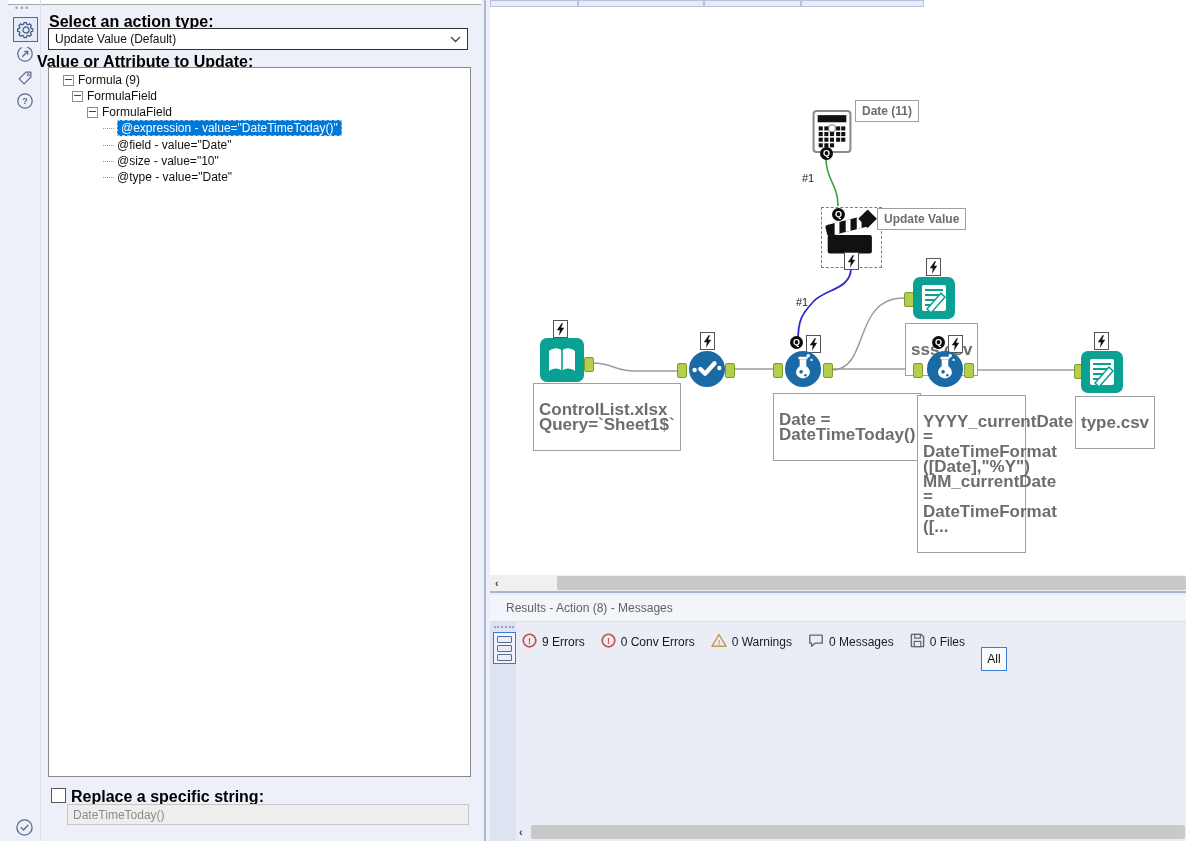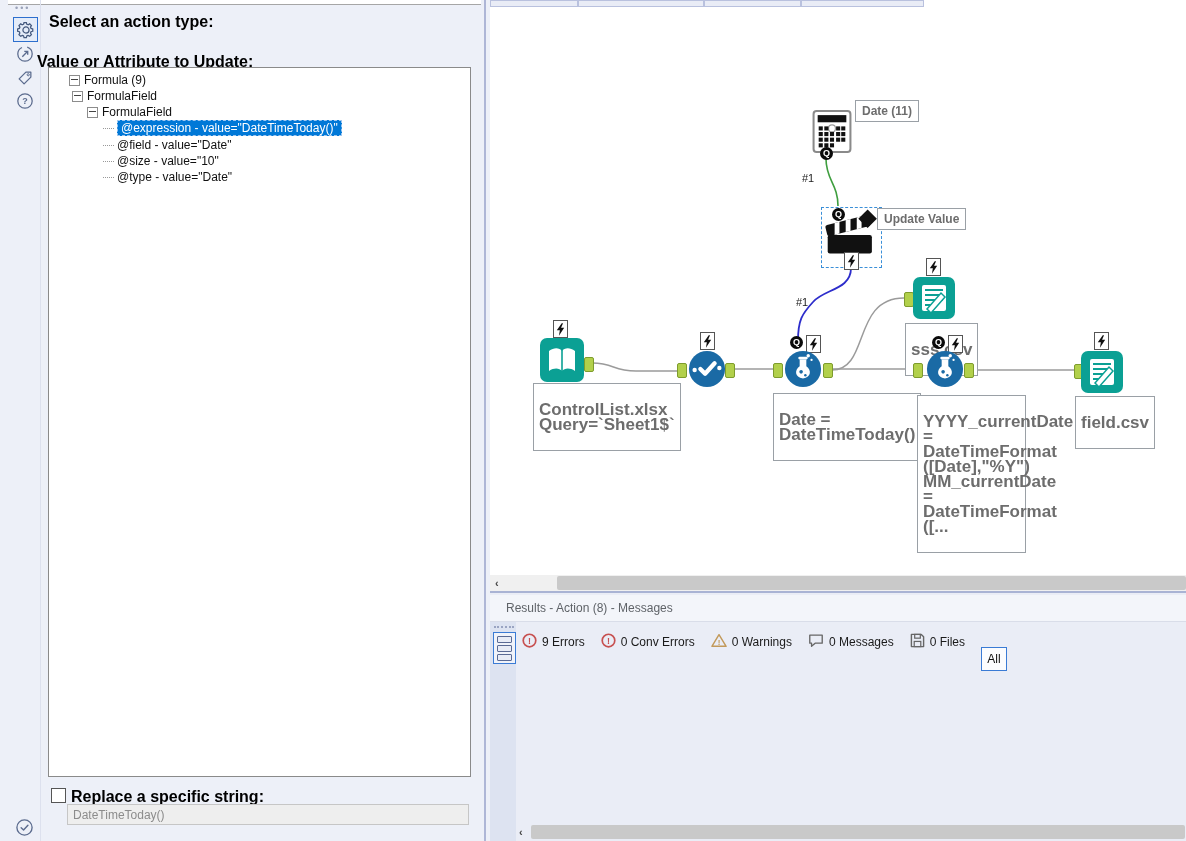--- a/index.html
+++ b/index.html
@@ -95,24 +95,30 @@
       <span>
         <svg width="19" height="19" viewBox="0 0 20 20">
             <circle cx="10" cy="10" r="8" fill="none" stroke="#5b6b8e" stroke-width="1.4"></circle>
             <path d="M6.5 10.3 L9 12.6 L13.6 7.6" fill="none" stroke="#5b6b8e" stroke-width="1.5" stroke-linecap="round" stroke-linejoin="round"></path>
           </svg>
       </span>
     </div>
   </div>
 
   <div class="abs lbl" style="left:49px;top:13px;">Select an action type:</div>
+  <div class="abs combo">
+    <span>Update Value (Default)</span>
+    <span><svg width="11" height="7" viewBox="0 0 11 7">
+          <path d="M1 1 L5.5 5.5 L10 1" fill="none" stroke="#444" stroke-width="1.3"></path>
+        </svg></span>
+  </div>
   <div class="abs lbl" style="left:37px;top:53px;">Value or Attribute to Update:</div>
 
   <div class="abs treebox">
-    <div class="tree-row" style="left:20px;top:4px;">
+    <div class="tree-row" style="left:14px;top:4px;">
       <span class="expander"></span>
       <span>Formula (9)</span>
     </div>
     <div class="tree-row" style="left:23px;top:20px;">
       <span class="expander"></span>
       <span>FormulaField</span>
     </div>
     <div class="tree-row" style="left:38px;top:36px;">
       <span class="expander"></span>
       <span>FormulaField</span>
@@ -328,21 +334,21 @@
       <rect x="9" y="8" width="24" height="26" rx="2" fill="#fff"></rect>
       <g stroke="#0ba094" stroke-width="2">
           <line x1="12" y1="13" x2="30" y2="13"></line>
           <line x1="12" y1="18" x2="30" y2="18"></line>
           <line x1="12" y1="23" x2="30" y2="23"></line>
           <line x1="12" y1="28" x2="24" y2="28"></line>
         </g>
       <polygon points="14,32 28,16 32,20 18,36" fill="#fff" stroke="#0ba094" stroke-width="1.5"></polygon>
     </svg>
   </div>
-  <div class="abs annot" style="left:585px;top:396px;">field.csv</div>
+  <div class="abs annot" style="left:585px;top:396px;">type.csv</div>
 </div>
 
 <div class="abs hscroll">
   <div class="abs scroll-arrow" style="left:5px;top:1px;">‹</div>
   <div class="abs hthumb" style="left:67px;top:1px;width:629px;height:14px;"></div>
 </div>
 
 <div class="abs res-divider"></div>
 <div class="abs results"></div>
 <div class="abs res-header">

